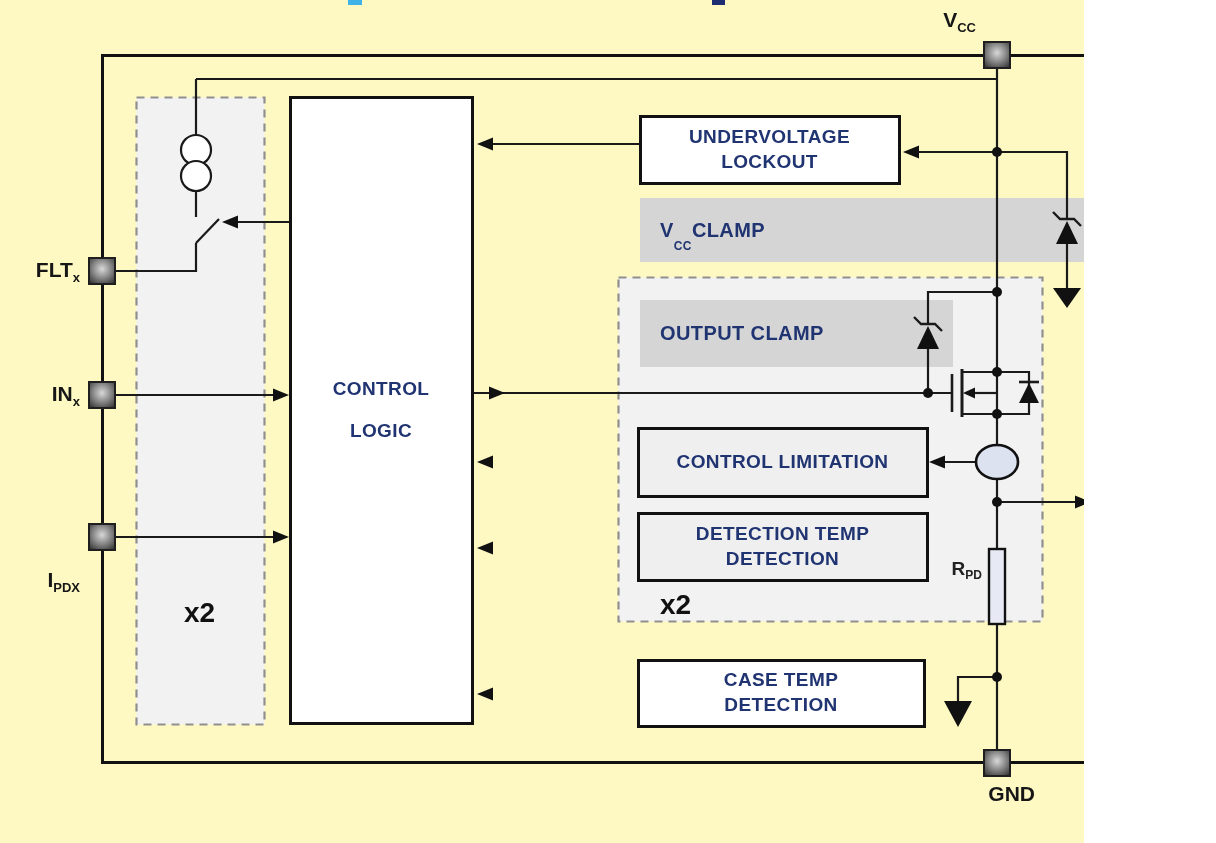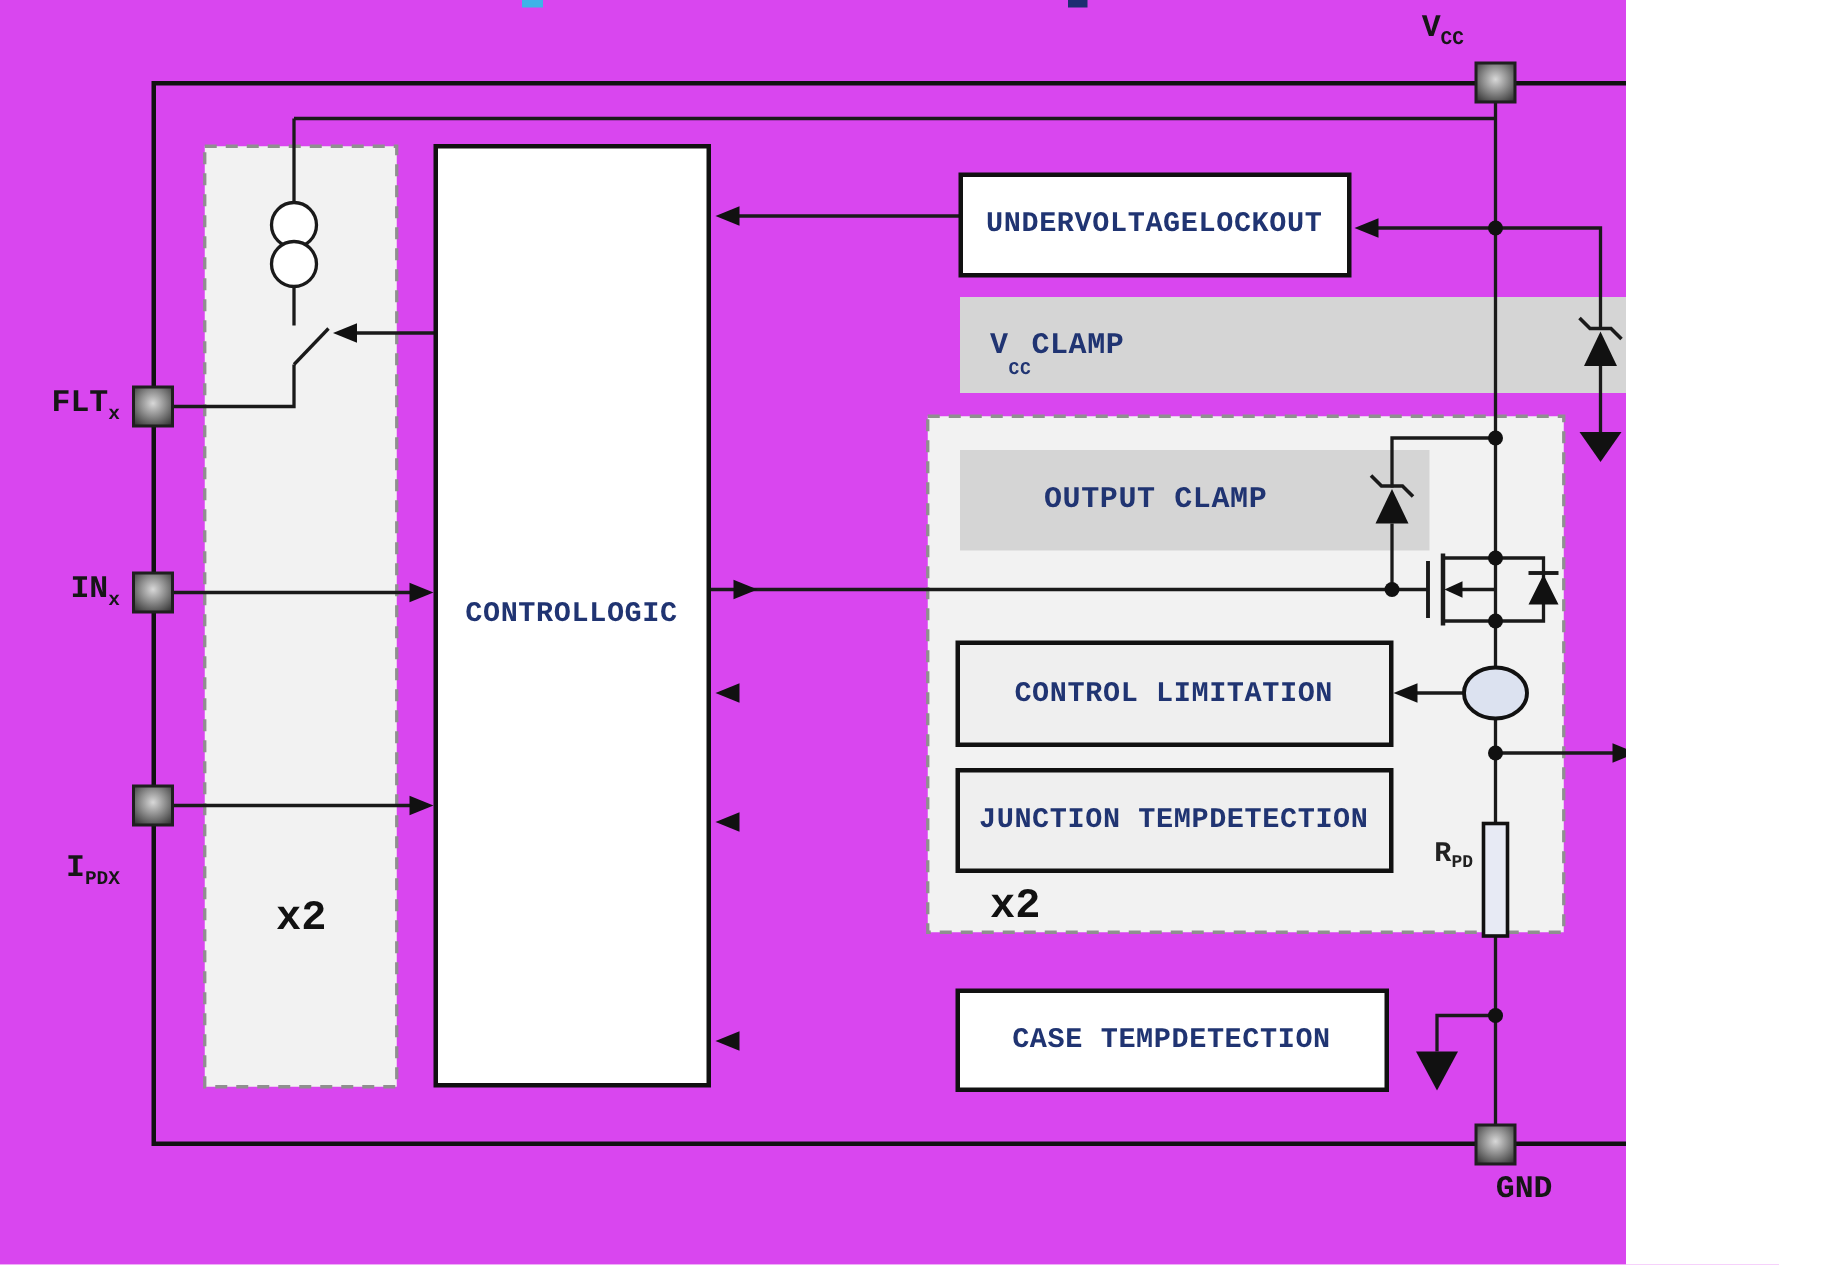--- a/index.html
+++ b/index.html
@@ -9,28 +9,28 @@
     --band-gray:#d5d5d5;
     --dashed-fill:#f2f2f2;
     --inner-box-fill:#efefef;
     --sensor-fill:#dce2f0;
     --resistor-fill:#e7eaf4;
     --artifact-light-blue:#3fb3e8;
     --artifact-dark-blue:#1d2d72;
   }
   html,body{margin:0;padding:0;background:#fff;}
   .stage{
-    position:relative;width:1084px;height:843px;background:#d946ef;overflow:hidden;
-    font-family:Liberation Mono, monospace;
+    position:relative;width:1084px;height:843px;background:#fef9c3;overflow:hidden;
+    font-family:Liberation Sans, sans-serif;
   }
   .stage svg{position:absolute;left:0;top:0;}
   .lbl{position:absolute;color:var(--pin-label);font-weight:bold;font-size:21px;line-height:1.1;white-space:nowrap;}
   .lbl .sub{font-size:13px;vertical-align:-5px;font-weight:bold;}
   .blklbl{position:absolute;color:var(--label-navy);font-weight:bold;font-size:19px;
-          display:flex;align-items:center;justify-content:center;
+          display:flex;flex-direction:column;align-items:center;justify-content:center;
           text-align:left;line-height:1.3;letter-spacing:.4px;white-space:nowrap;}
   .bandlbl{position:absolute;color:var(--label-navy);font-weight:bold;font-size:20px;
            display:flex;align-items:center;letter-spacing:.4px;white-space:nowrap;}
   .bandlbl .sub{font-size:12px;vertical-align:sub;align-self:flex-end;margin-bottom:9px;font-weight:bold;}
   .bandlbl .rest{margin-left:0;}
   .x2{position:absolute;color:#111;font-weight:bold;font-size:28px;}
   .rpd{position:absolute;color:#222;font-weight:bold;font-size:19px;text-align:right;}
   .rpd .sub{font-size:12px;vertical-align:-4px;}
   .sliver{position:absolute;top:0;height:5px;}
   .wire{stroke:var(--line);stroke-width:2.2;fill:none;}
@@ -198,30 +198,30 @@
     <div>UNDERVOLTAGE</div>
     <div>LOCKOUT</div>
   </div>
 
   <div class="bandlbl" style="left:660px;top:198px;height:64px;">
     <span>V</span>
       <span class="sub">CC</span>
       <span class="rest">CLAMP</span>
   </div>
 
-  <div class="bandlbl" style="left:696px;top:300px;height:67px;justify-content:flex-end;">
+  <div class="bandlbl" style="left:660px;top:300px;height:67px;justify-content:flex-end;">
     <span>OUTPUT CLAMP</span>
   </div>
 
   <div class="blklbl" style="left:638px;top:428px;width:289px;height:68px;">
     <div>CONTROL LIMITATION</div>
   </div>
 
   <div class="blklbl" style="left:638px;top:513px;width:289px;height:67px;">
-    <div>JUNCTION TEMP</div>
+    <div>DETECTION TEMP</div>
     <div>DETECTION</div>
   </div>
 
   <div class="blklbl" style="left:638px;top:660px;width:286px;height:66px;">
     <div>CASE TEMP</div>
     <div>DETECTION</div>
   </div>
 
   <div class="x2" style="left:184px;top:597px;">
     <span>x2</span>

